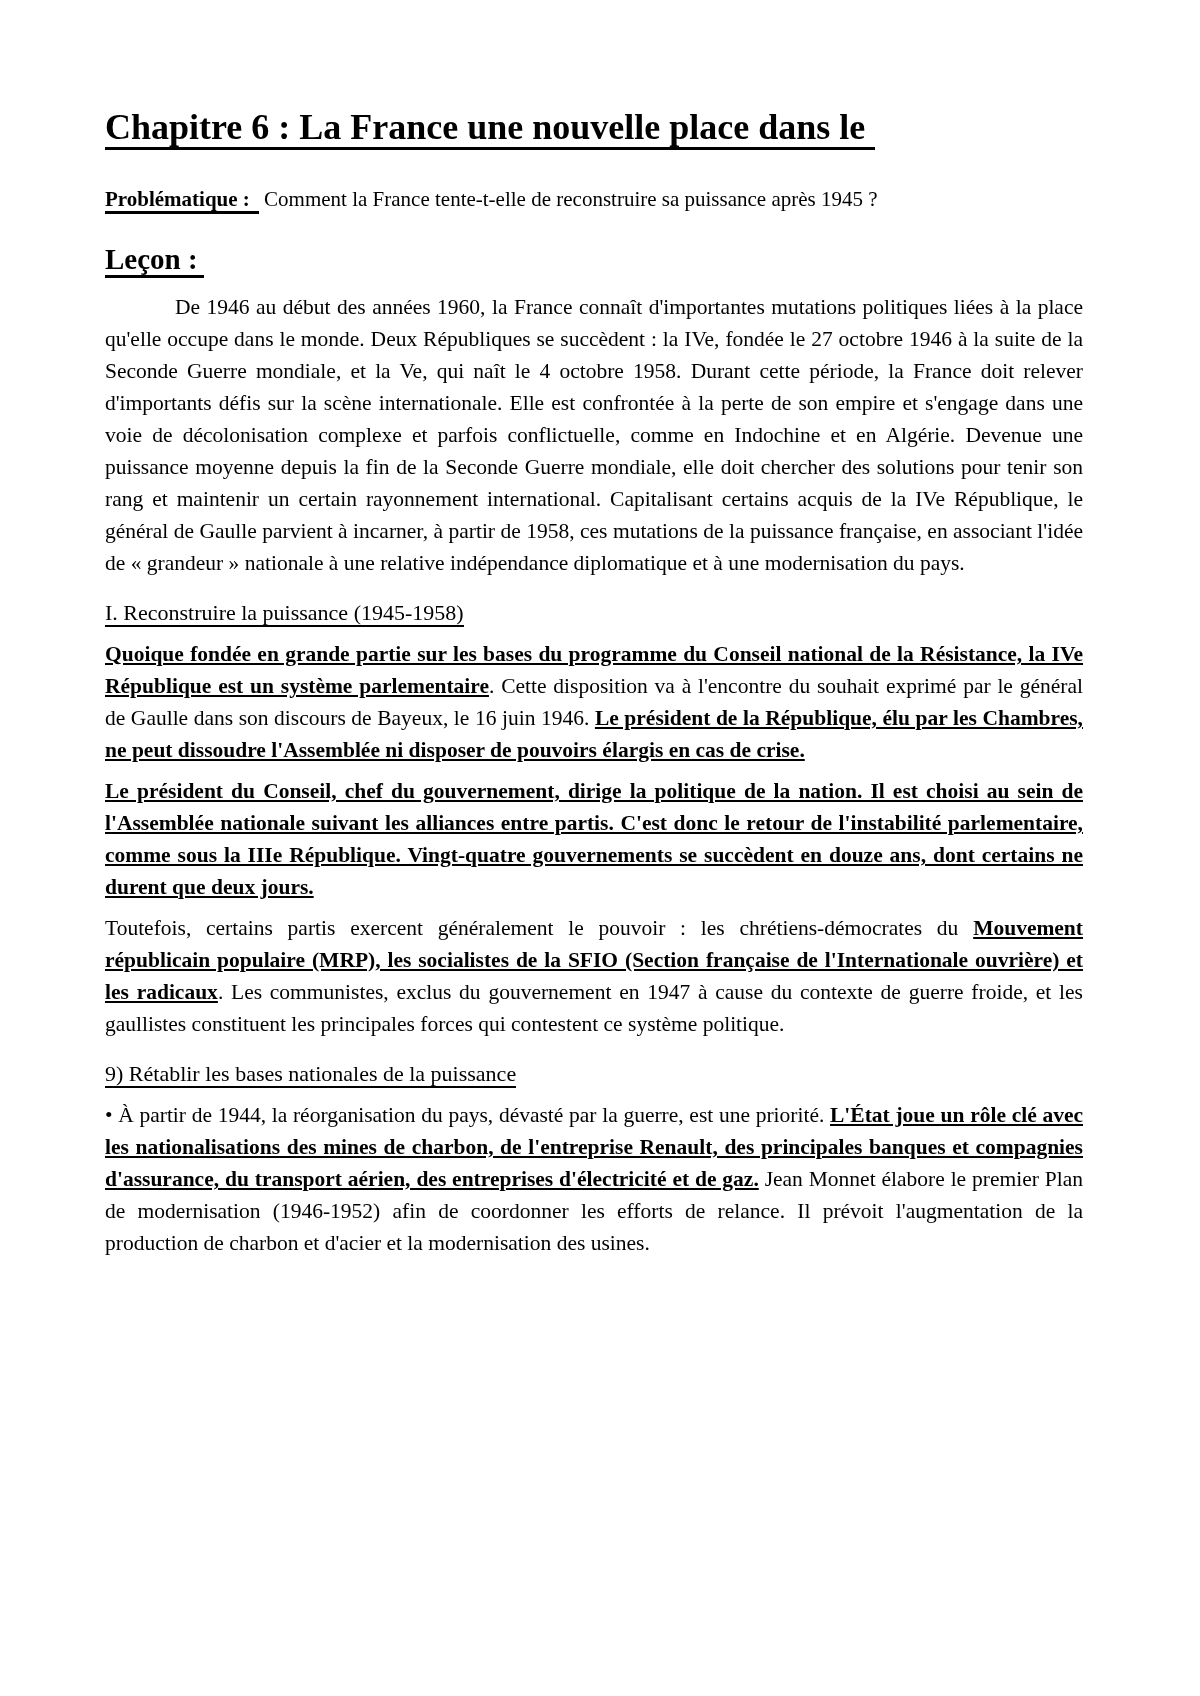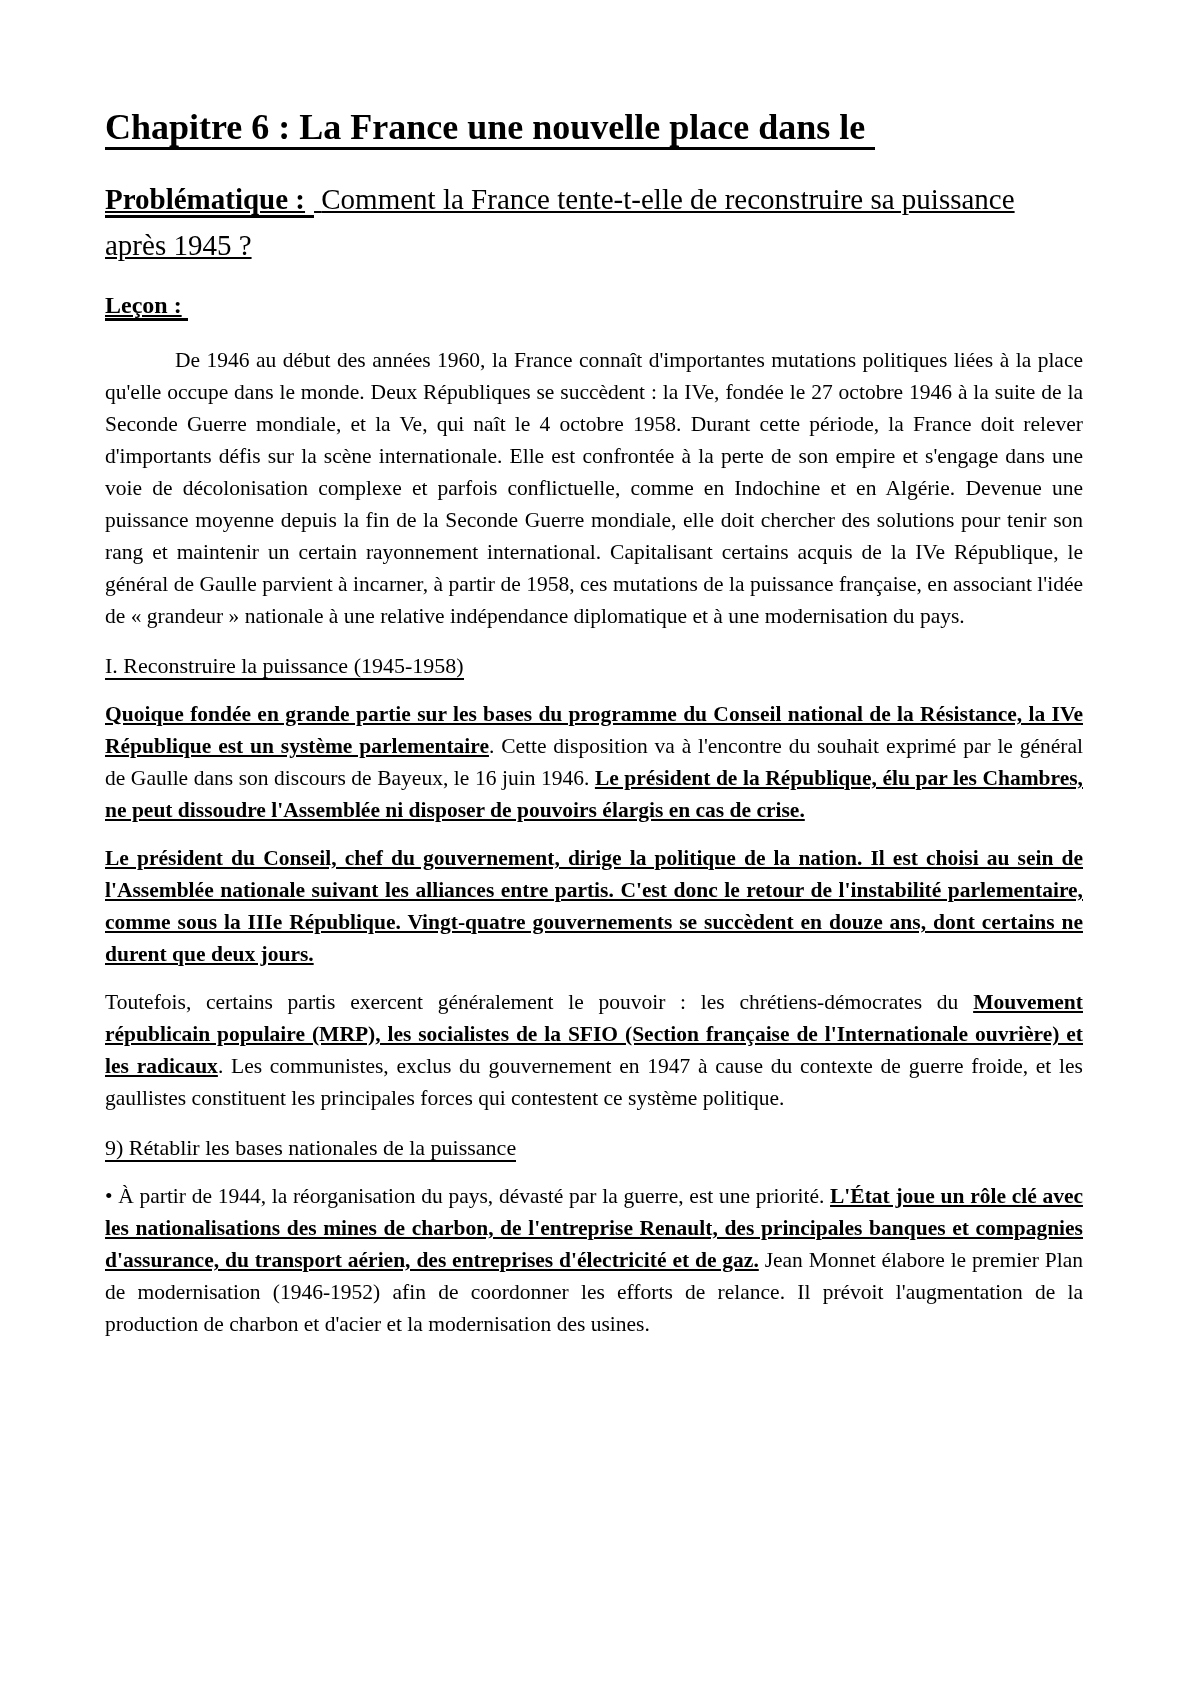--- a/index.html
+++ b/index.html
@@ -25,48 +25,46 @@
     line-height: 54px;
     margin: 0;
   }
   .chapter-title .tl {
     border-bottom: 3px solid #000;
   }
   .chapter-title .tl1 { padding-right: 10px; }
   
   .subtitle {
     margin: 22px 0 0 0;
-    font-size: 29px;
+    font-size: 21px;
     line-height: 46px;
     font-weight: normal;
-    text-decoration: underline;
   }
   .subtitle .label {
     font-weight: bold;
     border-bottom: 3px solid #000;
     padding-right: 9px;
   }
   
   .lecon {
     margin: 14px 0 0 0;
-    font-size: 24px;
+    font-size: 29px;
     line-height: 46px;
     font-weight: bold;
-    text-decoration: underline;
   }
   .lecon .label {
     border-bottom: 3px solid #000;
     padding-right: 6px;
   }
   
   p.body {
     font-size: 21.5px;
     line-height: 32px;
     text-align: justify;
-    margin: 16px 0 0 0;
+    margin: 9px 0 0 0;
   }
   p.indent { text-indent: 70px; }
   .b { font-weight: bold; text-decoration: underline; }
   
   .sect {
     font-size: 22px;
     font-weight: normal;
     line-height: 32px;
     margin: 18px 0 0 0;
   }

